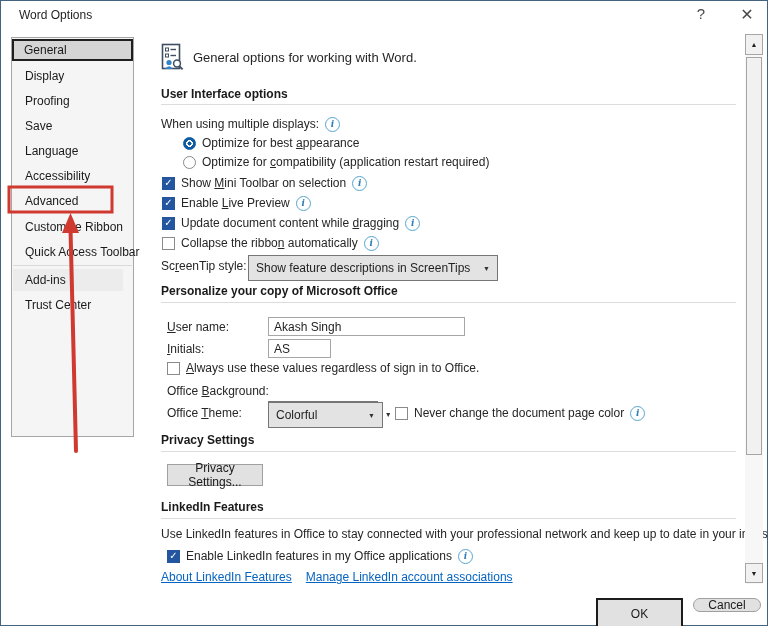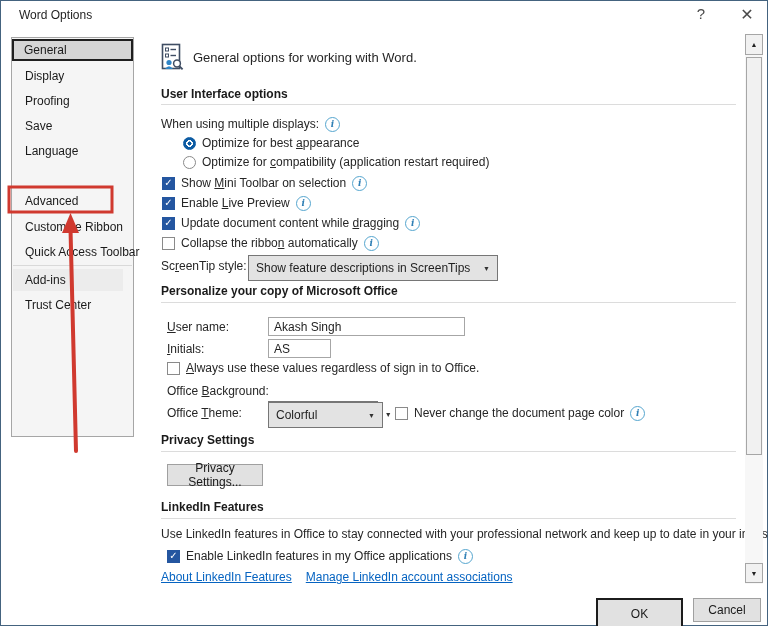--- a/index.html
+++ b/index.html
@@ -72,20 +72,21 @@
     <div class="title">Word Options</div>
     <div class="tb-btn help-btn">?</div>
     <div class="tb-btn close-btn">✕</div>
 
     <div class="sidebar">
       <div class="sb-item selected" style="top:1px">General</div>
       <div class="sb-item" style="top:27px">Display</div>
       <div class="sb-item" style="top:52px">Proofing</div>
       <div class="sb-item" style="top:77px">Save</div>
       <div class="sb-item" style="top:102px">Language</div>
+      <div class="sb-item" style="top:127px">Accessibility</div>
       <div class="sb-item" style="top:152px">Advanced</div>
       <div class="sb-item" style="top:178px">Customize Ribbon</div>
       <div class="sb-item" style="top:203px">Quick Access Toolbar</div>
       <div class="sb-sep" style="top:227px"></div>
       <div class="sb-item dim" style="top:231px">Add-ins</div>
       <div class="sb-item" style="top:256px">Trust Center</div>
     </div>
 
     <div style="position:absolute; left:160px; top:42px;">
       <svg width="26" height="28" viewBox="0 0 26 28">
@@ -210,21 +211,21 @@
         </span>
       <span>Enable LinkedIn features in my Office applications</span>
       <span class="info">i</span>
     </div>
     <div class="row" style="left:160px; top:568px; gap:14px;">
       <span class="link">About LinkedIn Features</span>
       <span class="link">Manage LinkedIn account associations</span>
     </div>
 
     <button class="btn default" style="left:595px; top:597px; width:87px; height:32px;">OK</button>
-    <button class="btn" style="left:692px; top:597px; width:68px; height:24px;">Cancel</button>
+    <button class="btn" style="left:692px; top:597px; width:68px; height:14px;border-radius:10px;">Cancel</button>
 
     <div class="scrollbar">
       <div class="sc-btn" style="top:0;">▲</div>
       <div class="sc-thumb" style="top:23px; height:398px;"></div>
       <div class="sc-btn" style="top:529px; height:20px;">▼</div>
     </div>
 
     <svg class="annotation" width="768" height="626" viewBox="0 0 768 626">
       <rect x="8" y="186" width="103" height="25" fill="none" stroke="#d0392f" stroke-width="3"></rect>
       <line x1="69.5" y1="228" x2="75" y2="450" stroke="#d0392f" stroke-width="4" stroke-linecap="round"></line>

